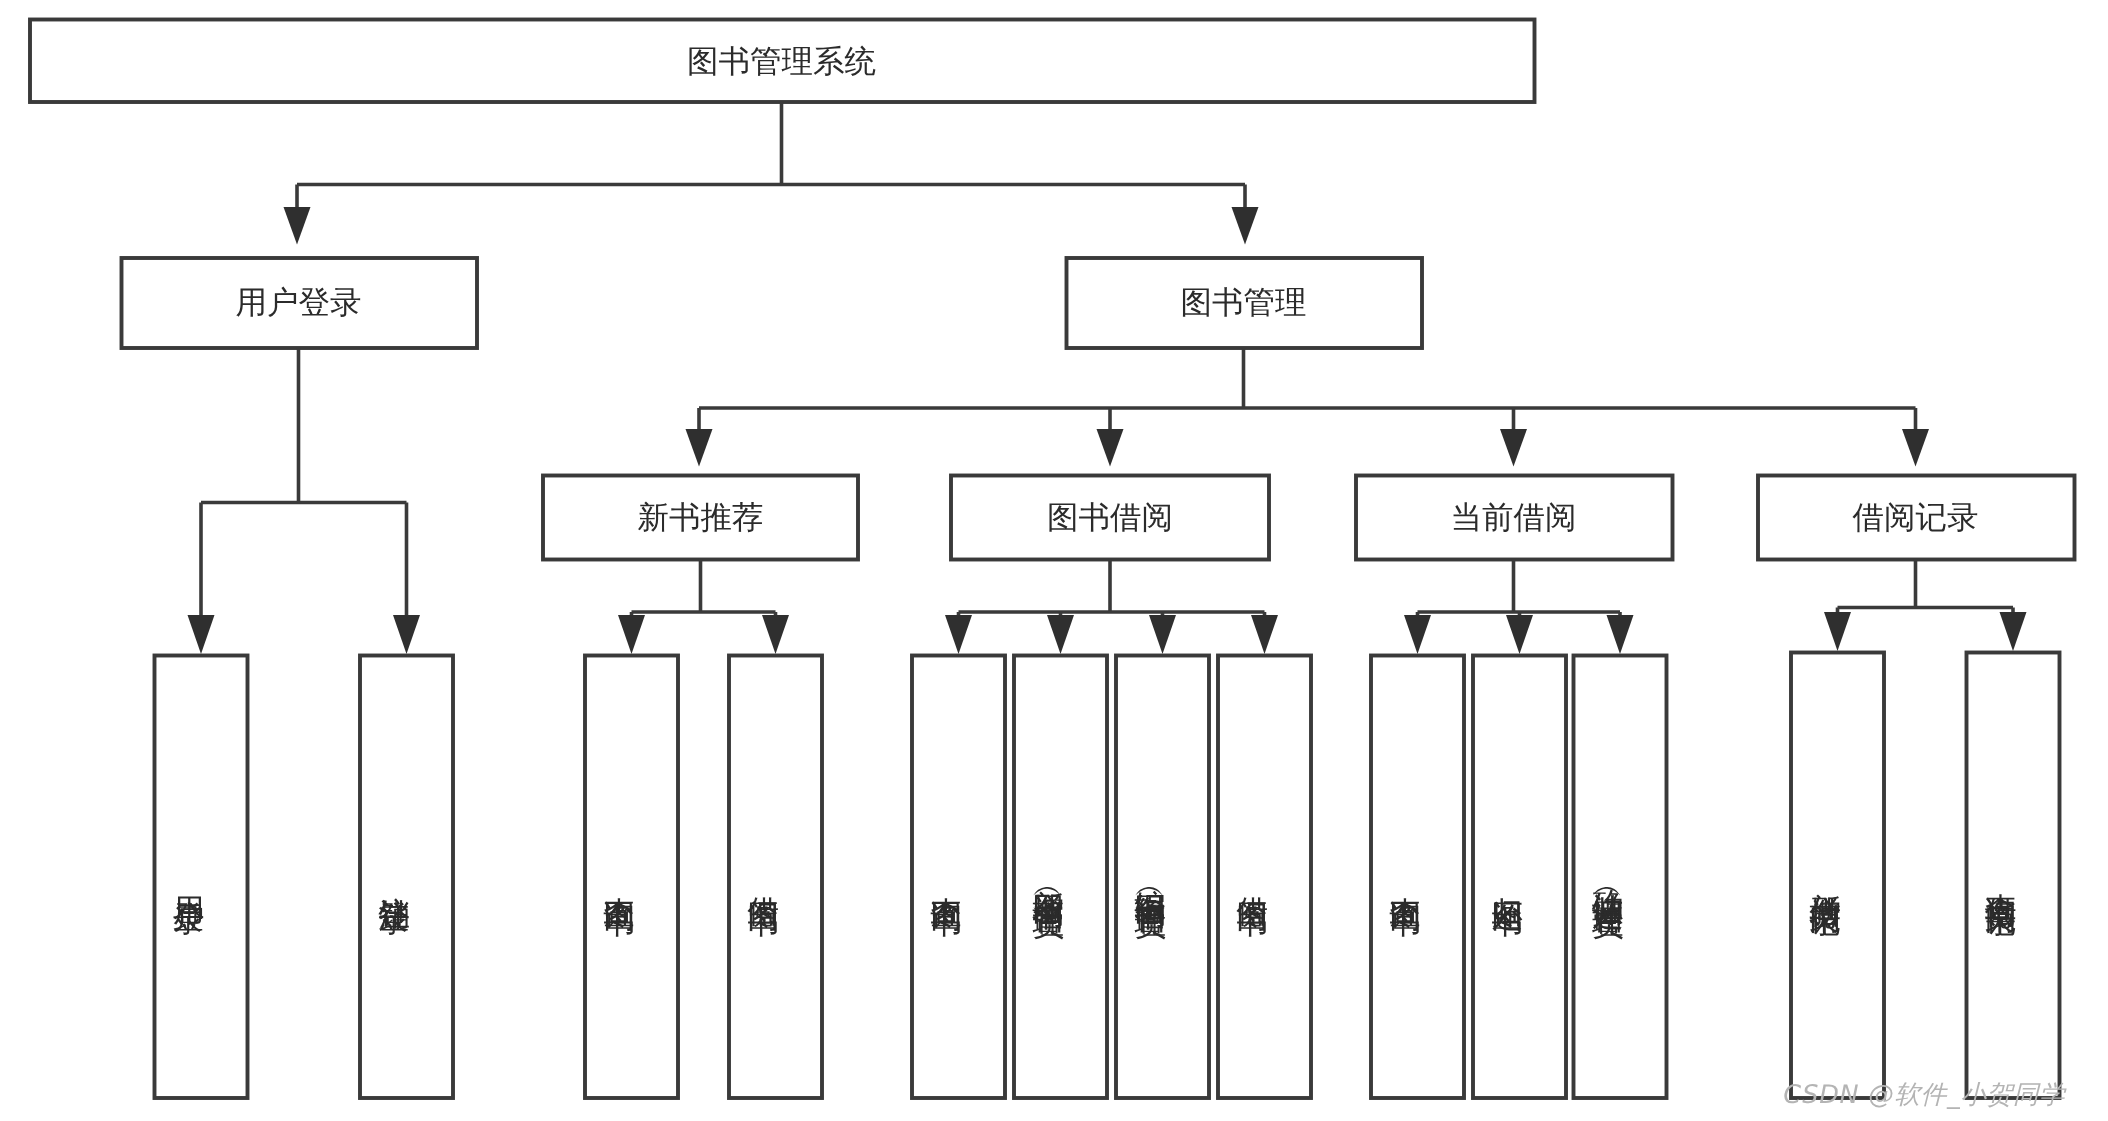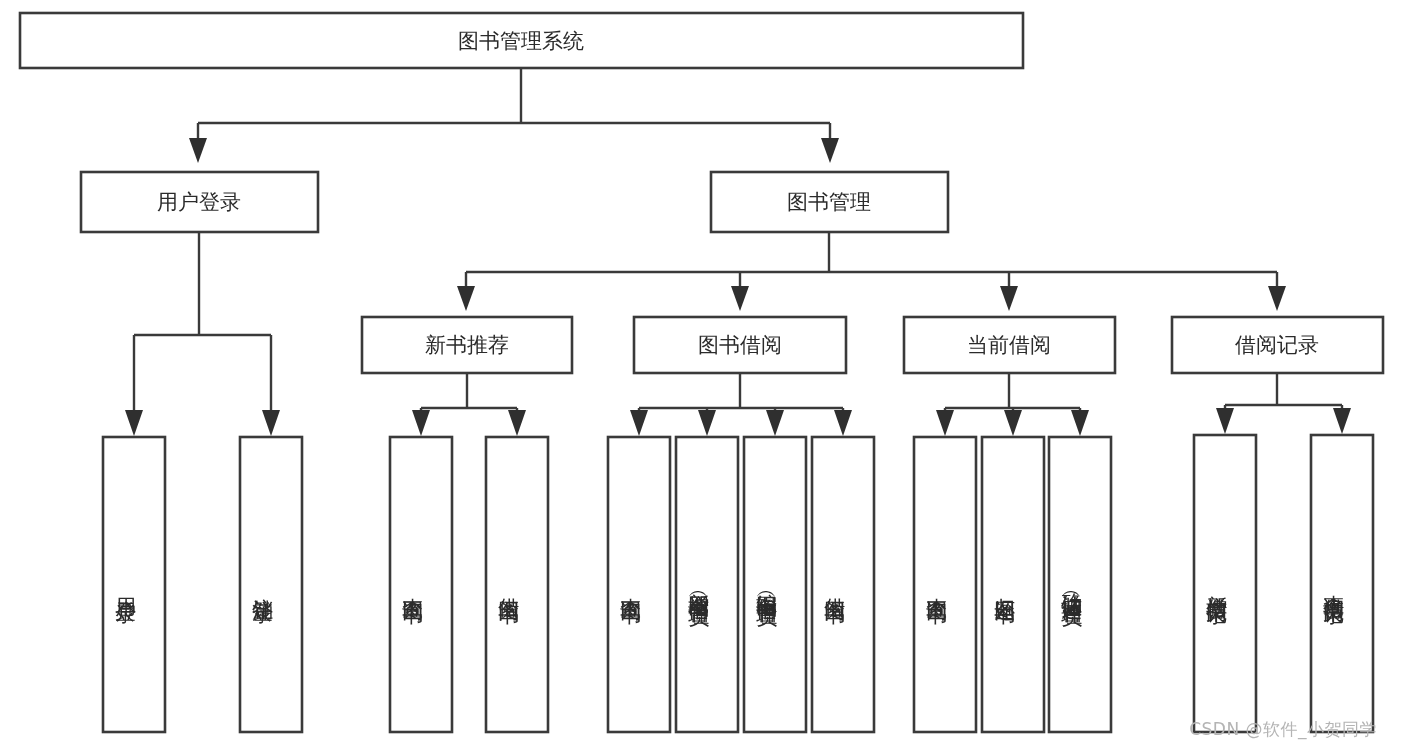--- a/index.html
+++ b/index.html
@@ -64,20 +64,21 @@
   }
   .watermark {
     position: absolute;
     right: 12px;
     bottom: 6px;
     font-family: "DejaVu Sans", "Liberation Sans", sans-serif;
     font-size: 17px;
     color: #b4b4b4;
     letter-spacing: 0.5px;
     user-select: none;
+    font-style: italic;
   }
 </style>
 </head>
 <body>
 
 <div id="diagram-root">
 
   <svg id="diagram-svg" viewBox="0 0 1405 747">
 
     <g>

